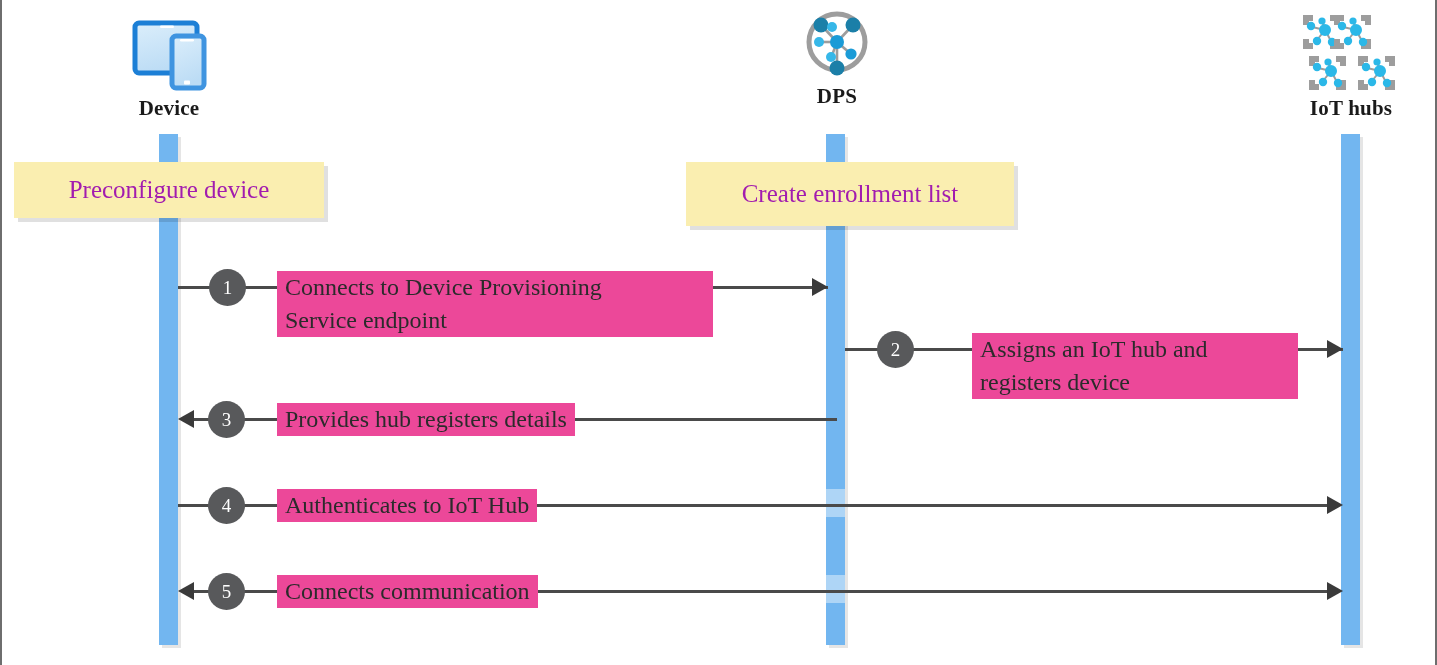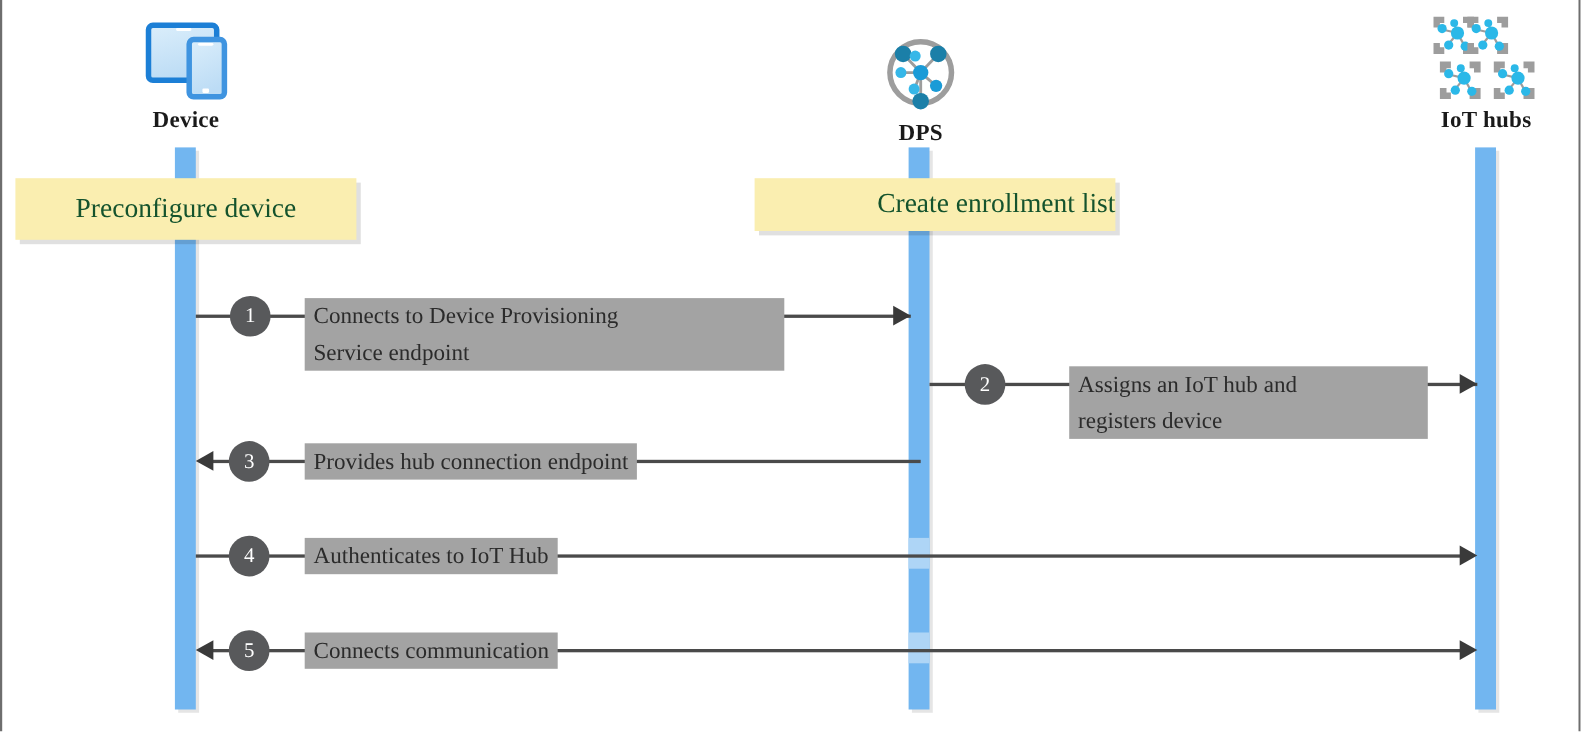--- a/index.html
+++ b/index.html
@@ -53,21 +53,21 @@
   }
 
   
   .note {
     position: absolute;
     background: #faeeb0;
     box-shadow: 4px 4px 0 0 rgba(0,0,0,0.12);
     display: flex;
     align-items: center;
     justify-content: center;
-    color: #14532d;
+    color: #a21caf;
     font-size: 25px;
     box-sizing: border-box;
   }
 
   
   .msg-line {
     position: absolute;
     height: 3px;
     background: #4a4a4a;
   }
@@ -78,25 +78,25 @@
     border-radius: 50%;
     background: #58595b;
     color: #ffffff;
     font-size: 19px;
     display: flex;
     align-items: center;
     justify-content: center;
   }
   .msg-text {
     position: absolute;
-    font-size: 21px;
+    font-size: 24px;
     color: #2b2b2b;
     line-height: 33px;
     white-space: pre-line;
-    background: #a3a3a3;
+    background: #ec4899;
     padding: 0 8px;
   }
   .arrow-head {
     position: absolute;
     width: 0;
     height: 0;
   }
   .arrow-right {
     border-top: 9px solid transparent;
     border-bottom: 9px solid transparent;
@@ -125,21 +125,21 @@
         <rect x="8" y="7" width="62" height="50" rx="4" fill="url(#gDev)" stroke="#1c7fd6" stroke-width="5"></rect>
         <rect x="33" y="9.5" width="14" height="2.6" rx="1.3" fill="#ffffff"></rect>
         <rect x="45" y="20" width="32" height="52" rx="4" fill="url(#gDev)" stroke="#3f94e0" stroke-width="5"></rect>
         <rect x="53" y="23" width="14" height="2.6" rx="1.3" fill="#ffffff"></rect>
         <rect x="57" y="64.5" width="6" height="4" rx="1" fill="#ffffff"></rect>
       </svg>
     </div>
     <div class="actor-label">Device</div>
   </div>
 
-  <div class="actor" style="left:715px; top:26px;">
+  <div class="actor" style="left:715px; top:2px;">
     <div class="actor-icon">
       <svg width="72" height="72" viewBox="0 0 72 72">
         <circle cx="36" cy="36" r="28" fill="none" stroke="#9d9d9d" stroke-width="5"></circle>
         <g stroke="#9d9d9d" stroke-width="2.6">
           <line x1="36" y1="36" x2="20" y2="19"></line>
           <line x1="36" y1="36" x2="52" y2="19"></line>
           <line x1="36" y1="36" x2="18" y2="36"></line>
           <line x1="36" y1="36" x2="30" y2="52"></line>
           <line x1="36" y1="36" x2="50" y2="48"></line>
           <line x1="36" y1="36" x2="36" y2="62"></line>
@@ -191,21 +191,21 @@
   <div class="lifeline" style="left:824px;  top:134px; height:511px;"></div>
   <div class="lifeline" style="left:1339px; top:134px; height:511px;"></div>
 
   <div class="lifeline-seg" style="left:824px; top:489px; height:28px;"></div>
   <div class="lifeline-seg" style="left:824px; top:575px; height:28px;"></div>
 
   <div class="note" style="left:12px; top:162px; width:310px; height:56px;">
     <span>Preconfigure device</span>
   </div>
 
-  <div class="note" style="left:684px; top:162px; width:328px; height:48px;justify-content:flex-end;">
+  <div class="note" style="left:684px; top:162px; width:328px; height:64px;">
     <span>Create enrollment list</span>
   </div>
 
   <div>
     <div class="msg-line" style="left:176px; top:286px; width:650px;"></div>
     <div class="arrow-head arrow-right" style="left:810px; top:278px;"></div>
     <div class="msg-num" style="left:207px; top:269px;">1</div>
     <div class="msg-text" style="left:275px; top:271px; width:420px;">Connects to Device Provisioning
 Service endpoint</div>
   </div>
@@ -215,21 +215,21 @@
     <div class="arrow-head arrow-right" style="left:1325px; top:340px;"></div>
     <div class="msg-num" style="left:875px; top:331px;">2</div>
     <div class="msg-text" style="left:948px; top:333px; width:310px;margin-left:22px;">Assigns an IoT hub and
 registers device</div>
   </div>
 
   <div>
     <div class="msg-line" style="left:190px; top:418px; width:645px;"></div>
     <div class="arrow-head arrow-left" style="left:176px; top:410px;"></div>
     <div class="msg-num" style="left:206px; top:401px;">3</div>
-    <div class="msg-text" style="left:275px; top:403px;">Provides hub connection endpoint</div>
+    <div class="msg-text" style="left:275px; top:403px;">Provides hub registers details</div>
   </div>
 
   <div>
     <div class="msg-line" style="left:176px; top:504px; width:1155px;"></div>
     <div class="arrow-head arrow-right" style="left:1325px; top:496px;"></div>
     <div class="msg-num" style="left:206px; top:487px;">4</div>
     <div class="msg-text" style="left:275px; top:489px;text-align:center;">Authenticates to IoT Hub</div>
   </div>
 
   <div>

